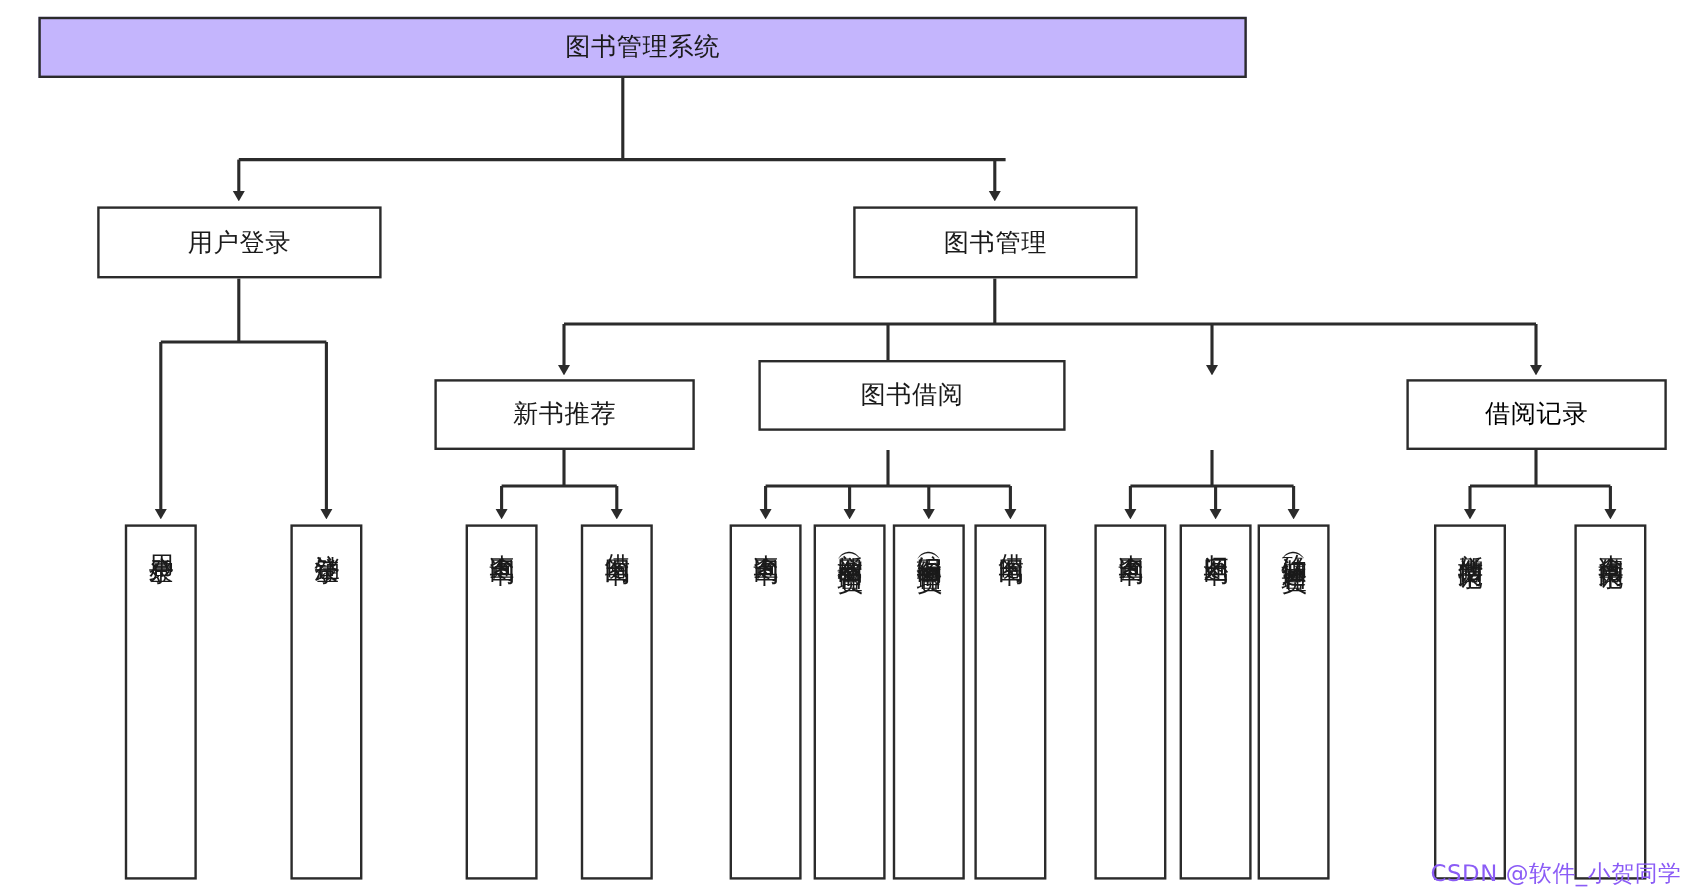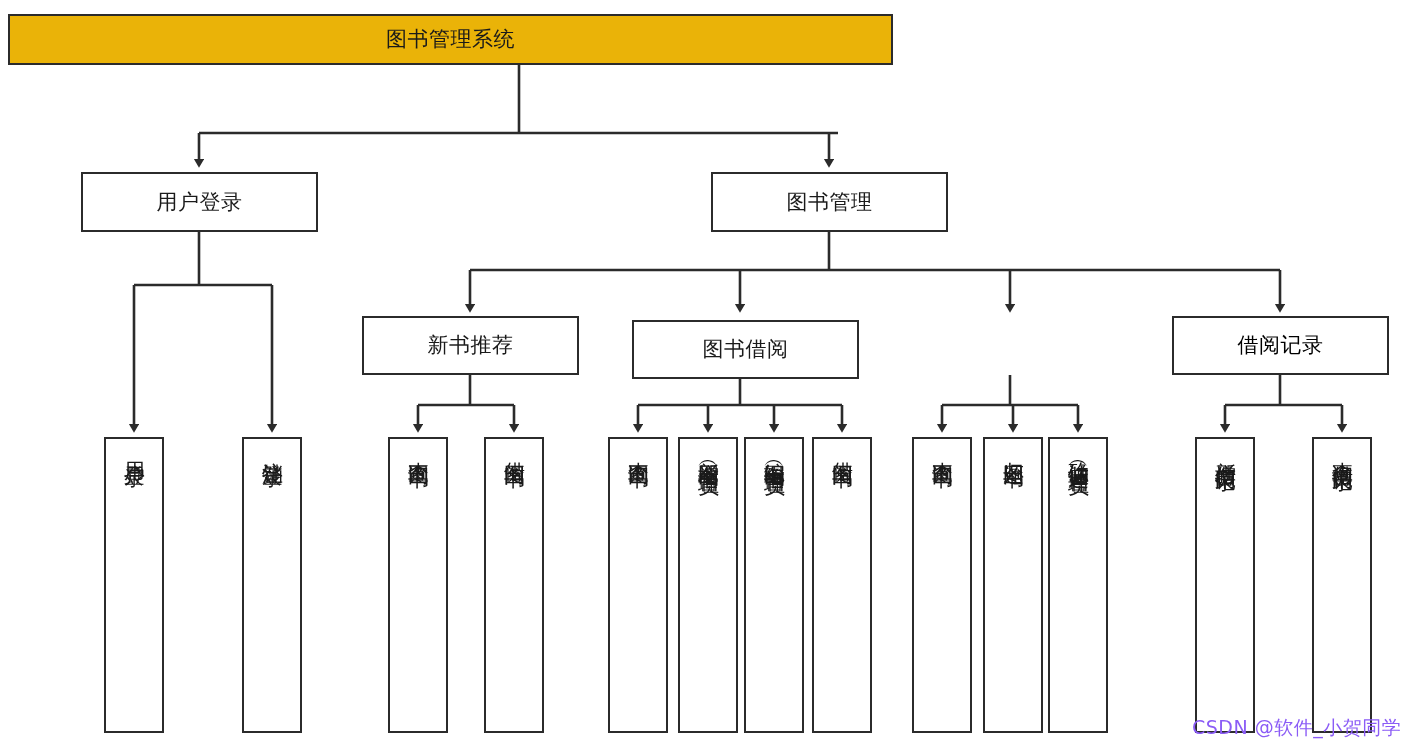--- a/index.html
+++ b/index.html
@@ -113,35 +113,35 @@
       <path d="M1013,405 L1013,425" marker-end="url(#arrow)"></path>
       <path d="M1078,405 L1078,425" marker-end="url(#arrow)"></path>
 
       <path d="M1280,375 L1280,405"></path>
       <path d="M1225,405 L1342,405"></path>
       <path d="M1225,405 L1225,425" marker-end="url(#arrow)"></path>
       <path d="M1342,405 L1342,425" marker-end="url(#arrow)"></path>
     </g>
   </svg>
 
-  <div class="node horizontal" style="left: 8px; top: 14px; width: 885px; height: 51px; border-color: rgb(43, 43, 43); background: #eab308;">
+  <div class="node horizontal" style="left: 32px; top: 14px; width: 1007px; height: 51px; border-color: rgb(43, 43, 43); background: #c4b5fd;">
     <span class="node-label" style="color: rgb(26, 26, 26);">图书管理系统</span>
   </div>
 
   <div class="node horizontal" style="left: 81px; top: 172px; width: 237px; height: 60px; border-color: rgb(43, 43, 43); background: rgb(255, 255, 255);">
     <span class="node-label" style="color: rgb(26, 26, 26);">用户登录</span>
   </div>
   <div class="node horizontal" style="left: 711px; top: 172px; width: 237px; height: 60px; border-color: rgb(43, 43, 43); background: rgb(255, 255, 255);">
     <span class="node-label" style="color: rgb(26, 26, 26);">图书管理</span>
   </div>
 
   <div class="node horizontal" style="left: 362px; top: 316px; width: 217px; height: 59px; border-color: rgb(43, 43, 43); background: rgb(255, 255, 255);">
     <span class="node-label" style="color: rgb(26, 26, 26);">新书推荐</span>
   </div>
-  <div class="node horizontal" style="left: 632px; top: 320px; width: 227px; height: 59px; border-color: rgb(43, 43, 43); background: rgb(255, 255, 255);">
+  <div class="node horizontal" style="left: 632px; top: 300px; width: 256px; height: 59px; border-color: rgb(43, 43, 43); background: rgb(255, 255, 255);">
     <span class="node-label" style="color: rgb(26, 26, 26);">图书借阅</span>
   </div>
   <div class="node horizontal" style="left: 1172px; top: 316px; width: 217px; height: 59px; border-color: rgb(43, 43, 43); background: rgb(255, 255, 255);">
     <span class="node-label" style="color: #000000;">借阅记录</span>
   </div>
 
   <div class="node vertical" style="left: 104px; top: 437px; width: 60px; height: 296px; border-color: rgb(43, 43, 43); background: rgb(255, 255, 255);">
     <span class="node-label" style="color: rgb(26, 26, 26);">用户登录</span>
   </div>
   <div class="node vertical" style="left: 242px; top: 437px; width: 60px; height: 296px; border-color: rgb(43, 43, 43); background: rgb(255, 255, 255);">

